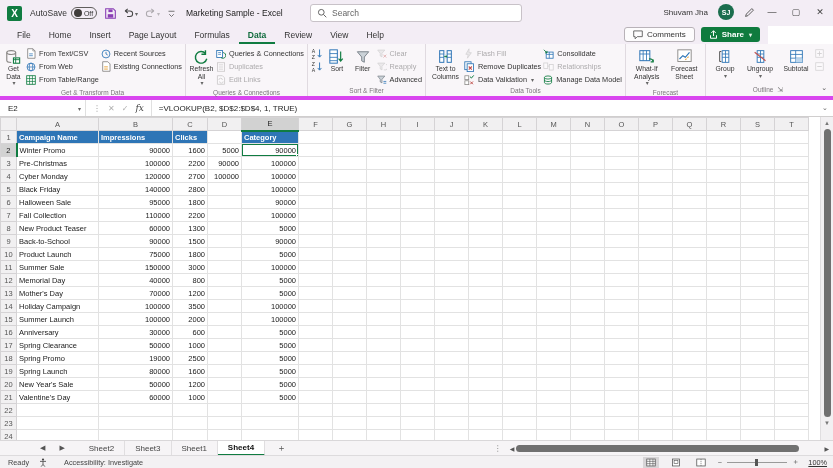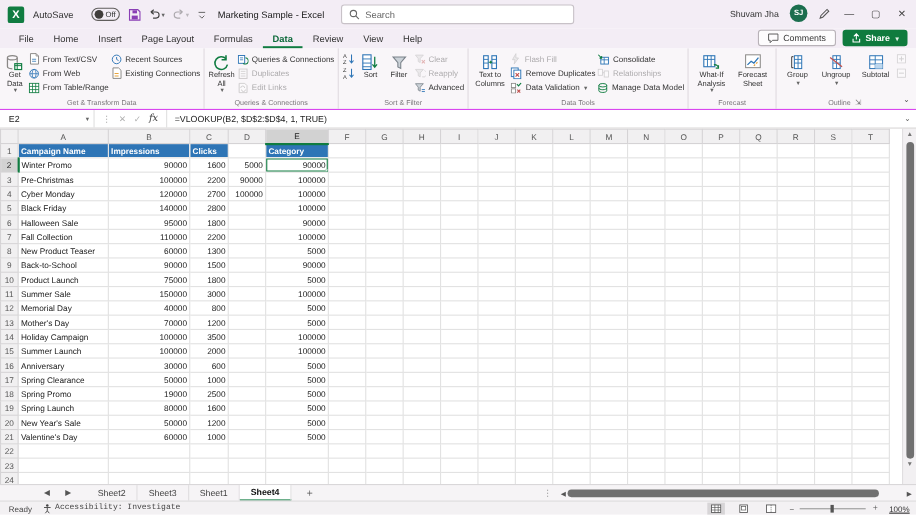--- a/index.html
+++ b/index.html
@@ -2,47 +2,47 @@
 <html><head>
 <meta charset="utf-8">
 <style>
   * { margin:0; padding:0; box-sizing:border-box; }
   html,body { width:833px; height:468px; overflow:hidden; font-family:"Liberation Sans", sans-serif; background:#fff; }
   #app { position:relative; width:833px; height:468px; background:#fff; }
 
   
   .titlebar { position:absolute; left:0; top:0; width:833px; height:26px; background:#F3EDF5; display:flex; align-items:center; font-size:8.5px; color:#333; }
   .xl-logo { width:15px; height:15px; margin:0 8px 0 7px; background:#107C41; border-radius:2px; color:#fff; font-weight:bold; font-size:10px; display:flex; align-items:center; justify-content:center; }
-  .autosave { display:flex; align-items:center; gap:16px; margin-right:8px; }
+  .autosave { display:flex; align-items:center; gap:4px; margin-right:8px; }
   .toggle { width:26px; height:12px; border:1px solid #605E5C; border-radius:7px; display:flex; align-items:center; padding:0 2px; gap:2px; background:#F3EDF5; }
   .knob { width:8px; height:8px; background:#403D3B; border-radius:50%; }
   .toggle-state { font-size:7px; color:#333; }
   .qat { display:flex; align-items:center; gap:7px; margin-right:10px; }
   .qat .ic { display:inline-flex; align-items:center; }
   .chev { font-size:6px; color:#666; margin-left:1px; }
   .dis { opacity:.4; }
   .doc-title { font-size:8.5px; color:#222; white-space:nowrap; }
   .searchbox { position:absolute; left:310px; top:4px; width:212px; height:18px; background:#fff; border:1px solid #C8C2C8; border-radius:3px; display:flex; align-items:center; padding:0 6px; gap:5px; color:#666; font-size:8.5px; }
   .tb-right { position:absolute; right:6px; top:0; height:24px; display:flex; align-items:center; gap:10px; }
   .username { font-size:8px; color:#333; }
   .avatar { width:16px; height:16px; border-radius:50%; background:#1B6E4E; color:#fff; font-size:7px; font-weight:bold; display:flex; align-items:center; justify-content:center; }
   .winbtn { width:14px; text-align:center; color:#444; font-size:9px; }
 
   
-  .tabsrow { position:absolute; left:0; top:26px; width:833px; height:18px; background:#F3EDF5; display:flex; align-items:flex-end; }
+  .tabsrow { position:absolute; left:0; top:26px; width:768px; height:18px; background:#F3EDF5; display:flex; align-items:flex-end; }
   .rtabs { display:flex; align-items:flex-end; padding-left:8px; }
   .rtab { font-size:8.5px; color:#333; padding:3px 9px 4px; white-space:nowrap; }
   .rtab.active { font-weight:bold; color:#0F6B3C; border-bottom:2px solid #107C41; padding-bottom:2px; }
   .tabs-right { position:absolute; right:8px; bottom:2px; display:flex; gap:6px; align-items:center; }
   .btn-comments { display:flex; align-items:center; gap:4px; font-size:8px; color:#333; border:1px solid #B8B2B8; border-radius:3px; background:#FDFCFD; padding:2px 8px; height:15px; }
   .btn-share { display:flex; align-items:center; gap:4px; font-size:8px; color:#fff; background:#0F7B3E; border-radius:3px; padding:2px 8px; height:15px; font-weight:bold; }
   .btn-share .chev { color:#E4F2E9; }
 
   
-  .ribbon { position:absolute; left:0; top:44px; width:833px; height:56px; background:#F9F6F9; border-bottom:1px solid #d946ef; display:flex; }
+  .ribbon { position:absolute; left:0; top:44px; width:833px; height:56px; background:#F9F6F9; border-bottom:4px solid #d946ef; display:flex; }
   .grp { display:flex; flex-direction:column; border-right:1px solid #E0DAE0; padding:2px 3px 0; }
   .grp-body { display:flex; flex:1; align-items:flex-start; gap:2px; }
   .grp-label { text-align:center; font-size:6.5px; color:#7A767A; padding:1px 0 2px; white-space:nowrap; }
   .big { display:flex; flex-direction:column; align-items:center; justify-content:flex-start; width:38px; text-align:center; font-size:6.8px; line-height:7.6px; color:#333; padding-top:2px; }
   .big .bic { height:17px; display:flex; align-items:center; }
   .col-sm { display:flex; flex-direction:column; justify-content:flex-start; padding-top:1px; }
   .sm { display:flex; align-items:center; gap:3px; font-size:7.3px; color:#333; height:13px; white-space:nowrap; }
   .ribbon-collapse { position:absolute; right:6px; bottom:4px; font-size:7px; color:#555; }
   .launcher { font-size:7px; color:#777; align-self:flex-end; margin:0 0 1px 2px; }
 
@@ -84,21 +84,21 @@
   .hs-zone { position:absolute; right:0; top:0; height:15px; display:flex; align-items:center; }
   .hs-dots { color:#888; font-size:8px; margin-right:8px; }
   .hs-left { color:#555; font-size:6px; margin-right:2px; }
   .hs-track { width:300px; height:9px; display:flex; align-items:center; }
   .hs-thumb { width:283px; height:7px; background:#707070; border-radius:4px; }
   .hs-right { color:#555; font-size:6px; margin:0 4px 0 8px; }
 
   
   .statusbar { position:absolute; left:0; top:455px; width:833px; height:13px; background:#F3F1F3; border-top:1px solid #DDDBDD; display:flex; align-items:center; font-size:7.3px; color:#444; }
   .sb-ready { padding:0 10px 0 8px; }
-  .sb-a11y { display:flex; align-items:center; gap:3px;font-family:Liberation Mono, monospace; }
+  .sb-a11y { display:flex; align-items:center; gap:17px; }
   .sb-right { position:absolute; right:6px; display:flex; align-items:center; gap:9px; }
   .viewbtn { width:16px; height:11px; display:flex; align-items:center; justify-content:center; }
   .viewbtn.active { background:#D7D5D7; }
   .zoomctl { display:flex; align-items:center; gap:5px; color:#555; }
   .zoom-track { width:60px; height:1px; background:#9A9A9A; position:relative; }
   .zoom-thumb { position:absolute; left:28px; top:-3px; width:3px; height:7px; background:#555; }
   .zoom-pct { font-size:7.3px; color:#333;text-decoration:underline; }
 
   .ic svg { display:block; }
 </style>

